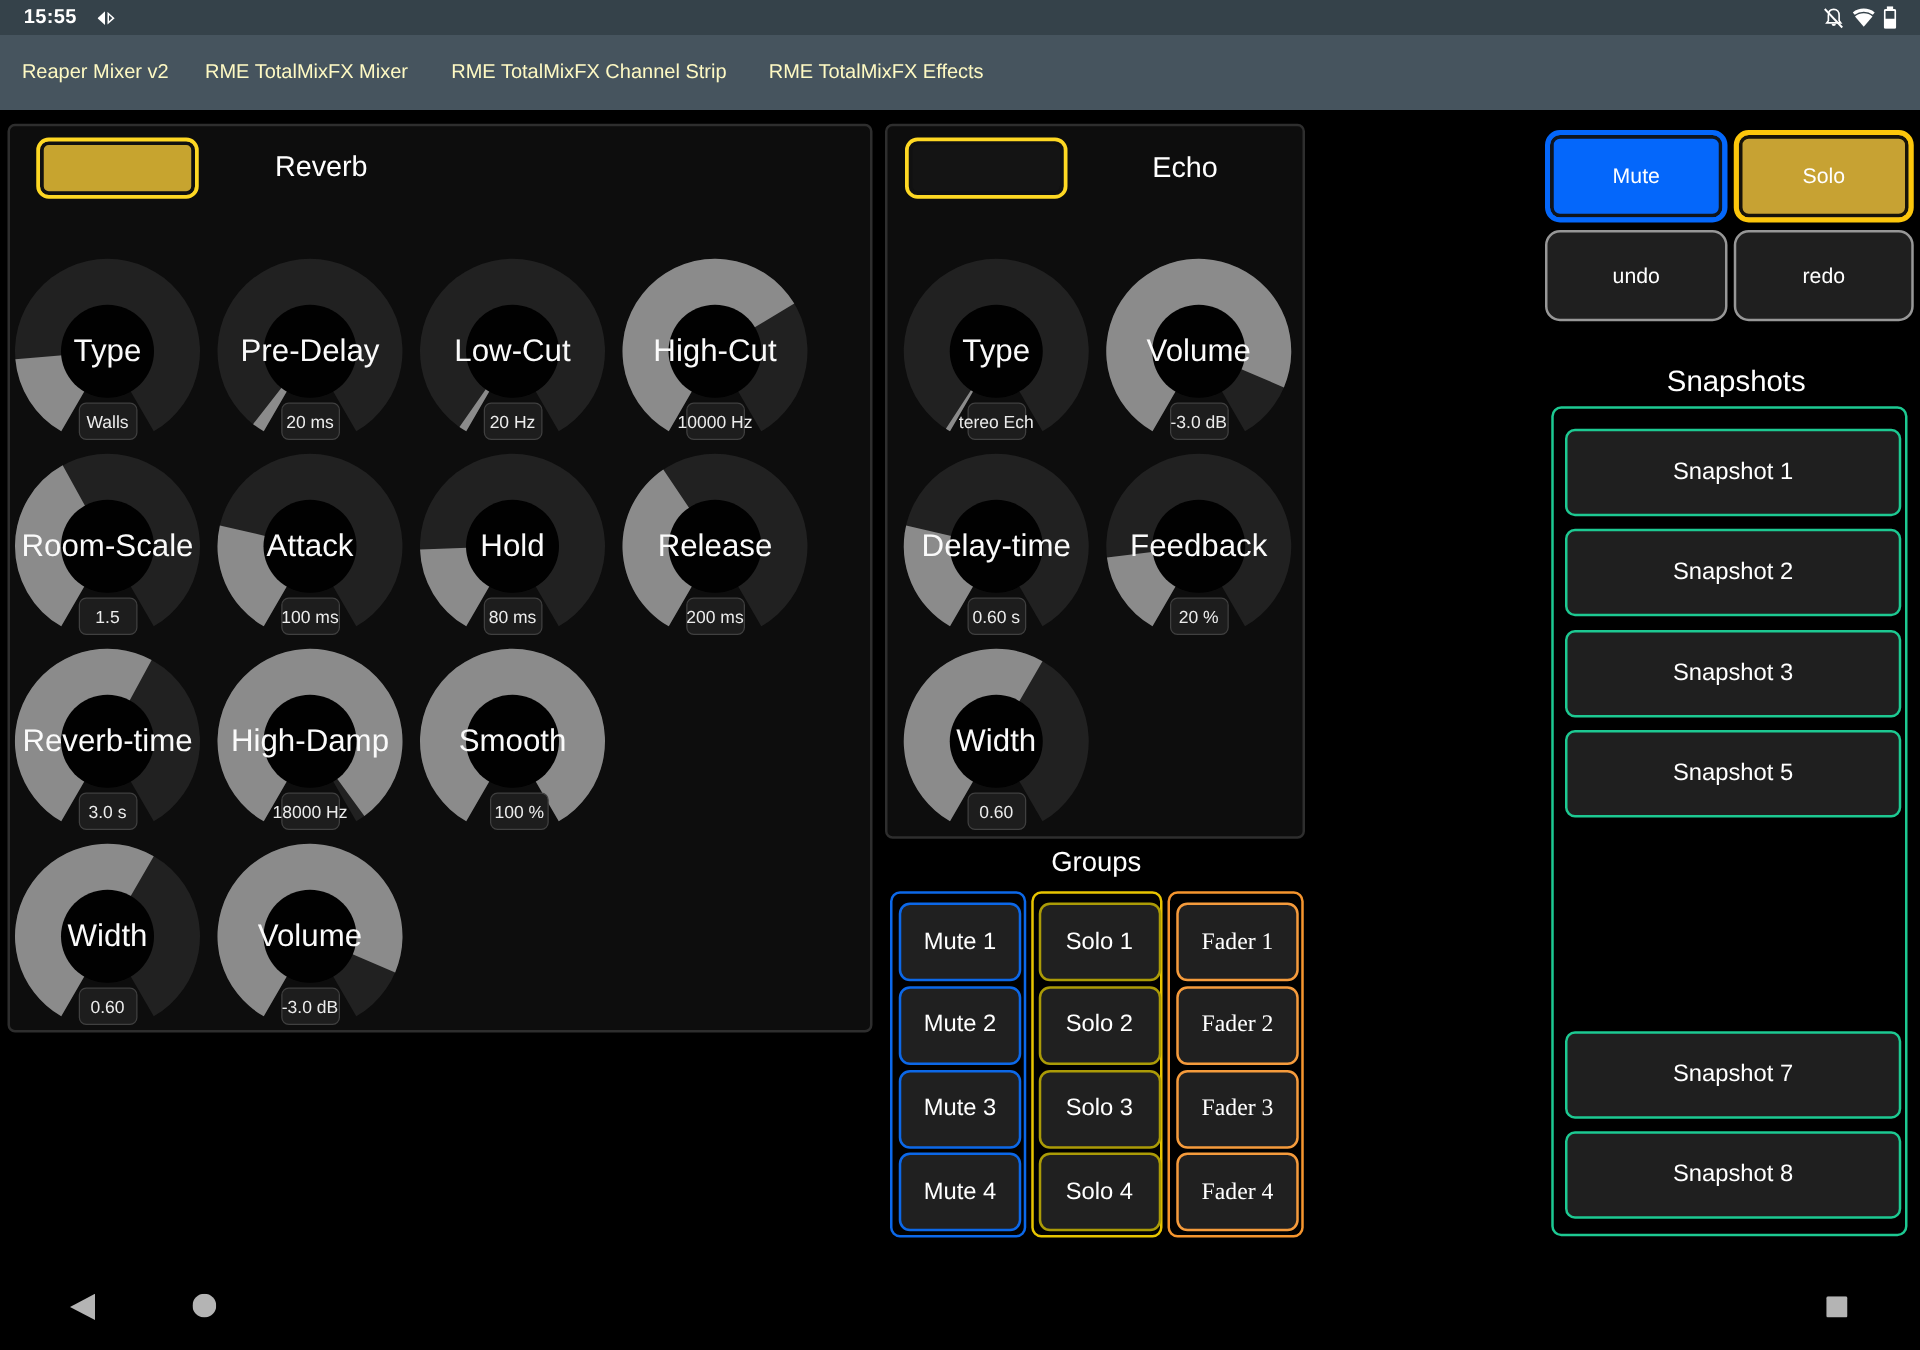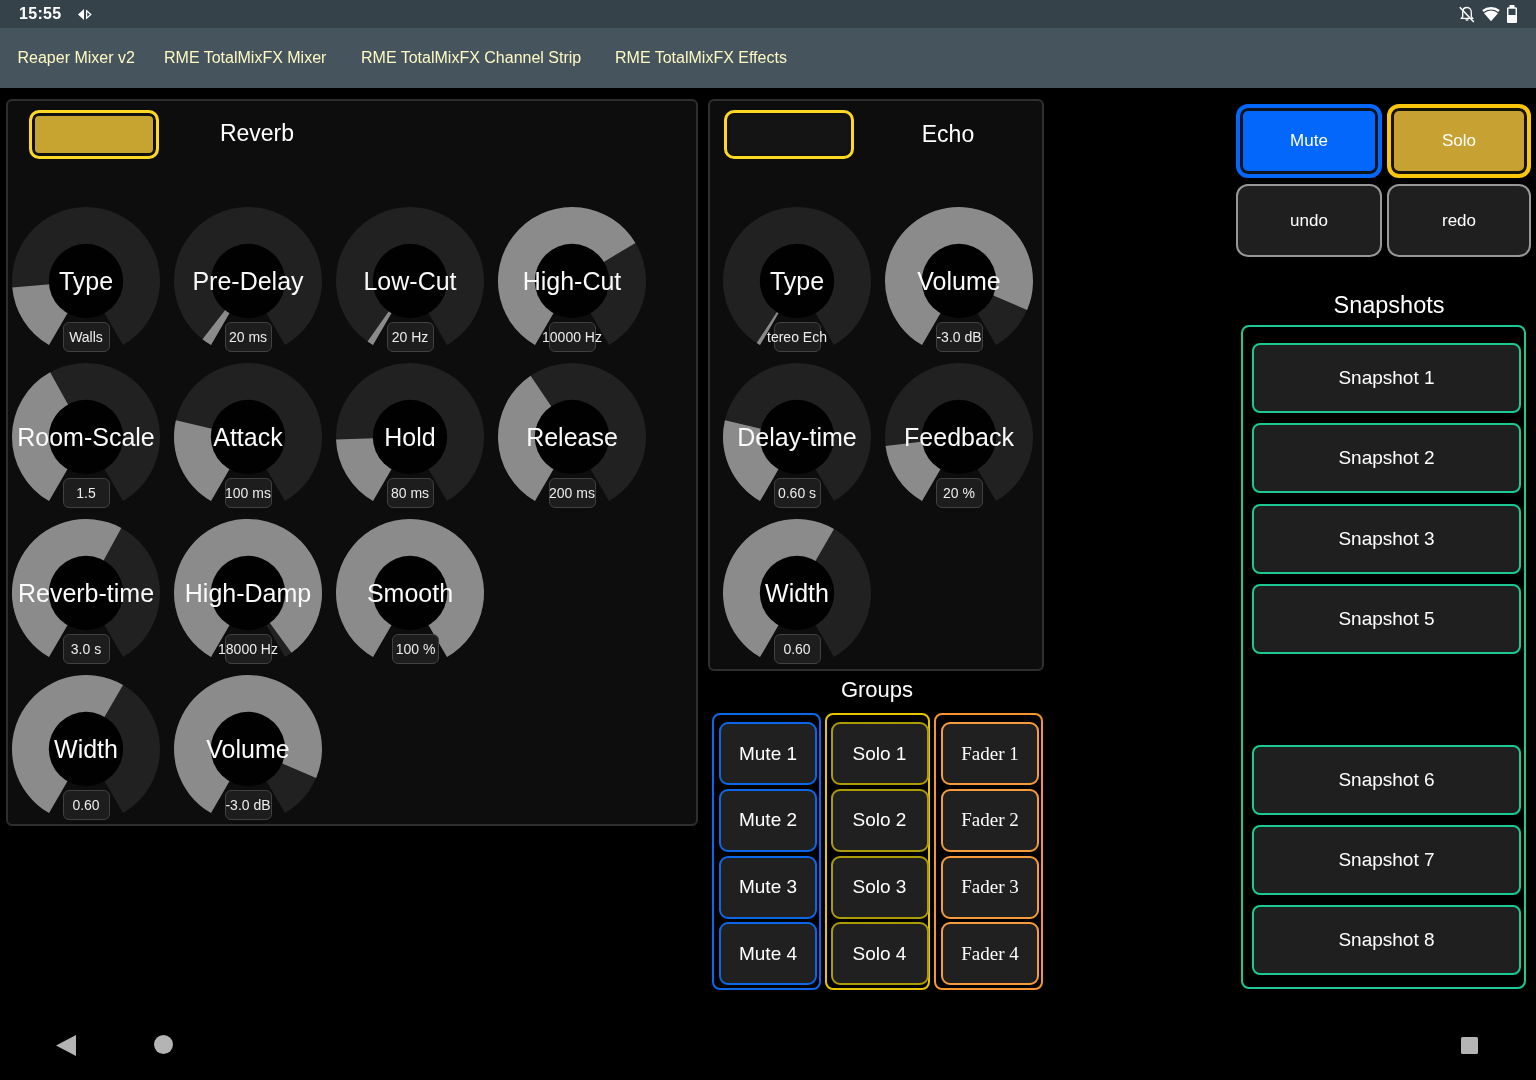--- a/index.html
+++ b/index.html
@@ -185,21 +185,20 @@
 <div class="bigbtn" id="mutebtn">Mute</div>
 <div class="bigbtn" id="solobtn">Solo</div>
 <div class="bigbtn" id="undobtn">undo</div>
 <div class="bigbtn" id="redobtn">redo</div>
 <div class="ptitle" id="snaptitle">Snapshots</div>
 <div id="snapbox">
 <div class="snapbtn" style="top:16.0px">Snapshot 1</div>
 <div class="snapbtn" style="top:96.30000000000001px">Snapshot 2</div>
 <div class="snapbtn" style="top:176.60000000000002px">Snapshot 3</div>
 <div class="snapbtn" style="top:256.9px">Snapshot 5</div>
-<div class="snapbtn" style="top:417.5px">Snapshot 6</div>
 <div class="snapbtn" style="top:497.79999999999995px">Snapshot 7</div>
 <div class="snapbtn" style="top:578.1px">Snapshot 8</div>
 </div>
 <div class="ptitle" id="grouptitle">Groups</div>
 <div class="gbox gblue" style="left:712px">
     <div class="gbtn gblue" style="top:7.0px">Mute 1</div>
 <div class="gbtn gblue" style="top:73.8px">Mute 2</div>
 <div class="gbtn gblue" style="top:140.6px">Mute 3</div>
 <div class="gbtn gblue" style="top:207.39999999999998px">Mute 4</div>
   </div><div class="gbox gyellow" style="left:824.5px">

